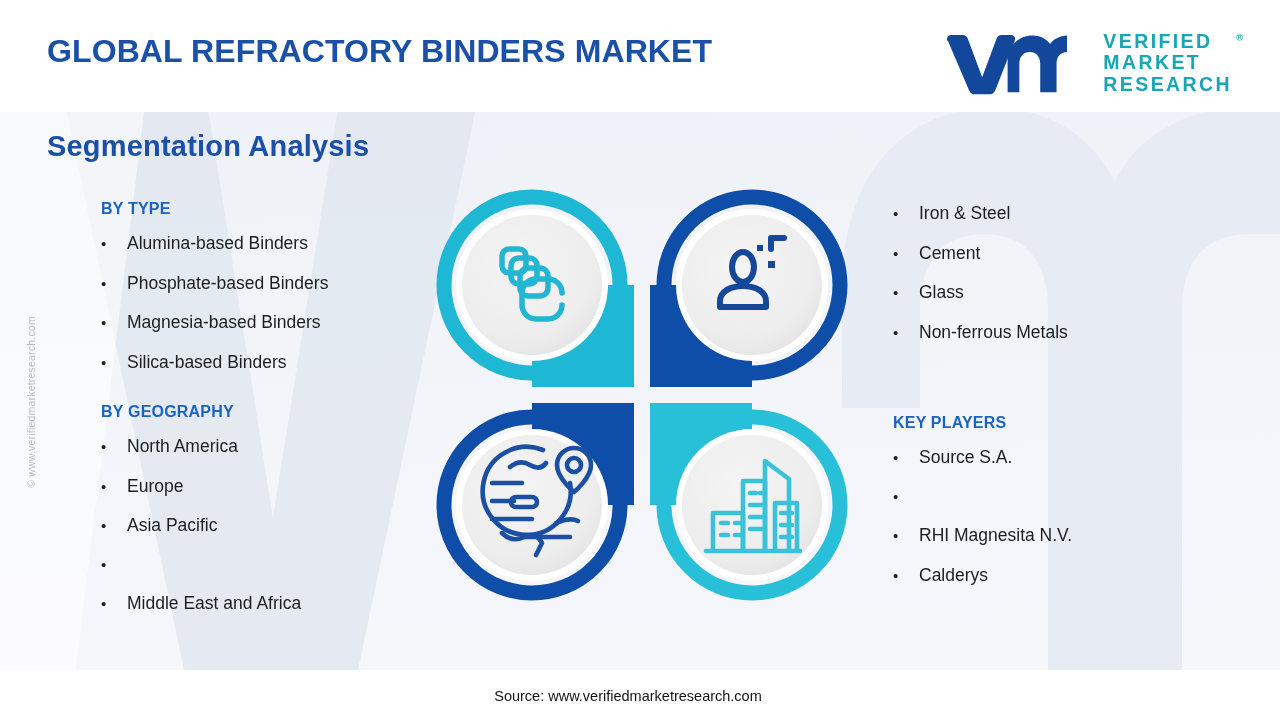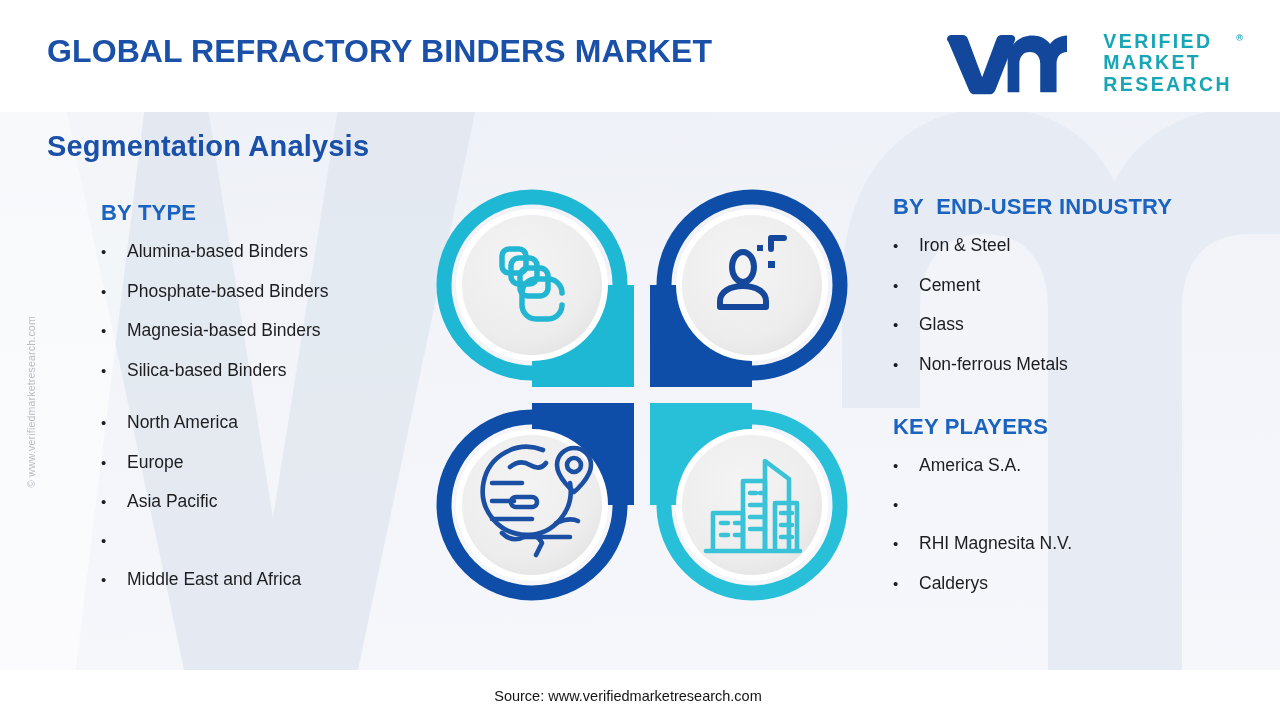--- a/index.html
+++ b/index.html
@@ -113,21 +113,21 @@
     font-size: 29px;
     font-weight: bold;
     color: #1a50a8;
     letter-spacing: .2px;
     z-index: 7;
   }
 
   
   .block { position: absolute; z-index: 7; }
   .block-title {
-    font-size: 22px;
+    font-size: 16px;
     font-weight: bold;
     color: #1a63c0;
     letter-spacing: .2px;
     white-space: pre;
     margin-bottom: 6px;
   }
   .block-list { list-style: none; }
   .block-list li {
     display: flex;
     align-items: baseline;
@@ -250,20 +250,21 @@
         <span>Magnesia-based Binders</span>
       </li>
       <li>
         <span class="bullet">•</span>
         <span>Silica-based Binders</span>
       </li>
     </ul>
   </div>
 
   <div class="block" id="block-by-geography">
+    <div class="block-title">BY GEOGRAPHY</div>
     <ul class="block-list">
       <li>
         <span class="bullet">•</span>
         <span>North America</span>
       </li>
       <li>
         <span class="bullet">•</span>
         <span>Europe</span>
       </li>
       <li>
@@ -274,21 +275,20 @@
         <span class="bullet">•</span>
       </li>
       <li>
         <span class="bullet">•</span>
         <span>Middle East and Africa</span>
       </li>
     </ul>
   </div>
 
   <div class="block" id="block-by-enduser">
-    <div class="block-title">BY  END-USER INDUSTRY</div>
     <ul class="block-list">
       <li>
         <span class="bullet">•</span>
         <span>Iron &amp; Steel</span>
       </li>
       <li>
         <span class="bullet">•</span>
         <span>Cement</span>
       </li>
       <li>
@@ -300,21 +300,21 @@
         <span>Non-ferrous Metals</span>
       </li>
     </ul>
   </div>
 
   <div class="block" id="block-key-players">
     <div class="block-title">KEY PLAYERS</div>
     <ul class="block-list">
       <li>
         <span class="bullet">•</span>
-        <span>America S.A.</span>
+        <span>Source S.A.</span>
       </li>
       <li>
         <span class="bullet">•</span>
       </li>
       <li>
         <span class="bullet">•</span>
         <span>RHI Magnesita N.V.</span>
       </li>
       <li>
         <span class="bullet">•</span>

